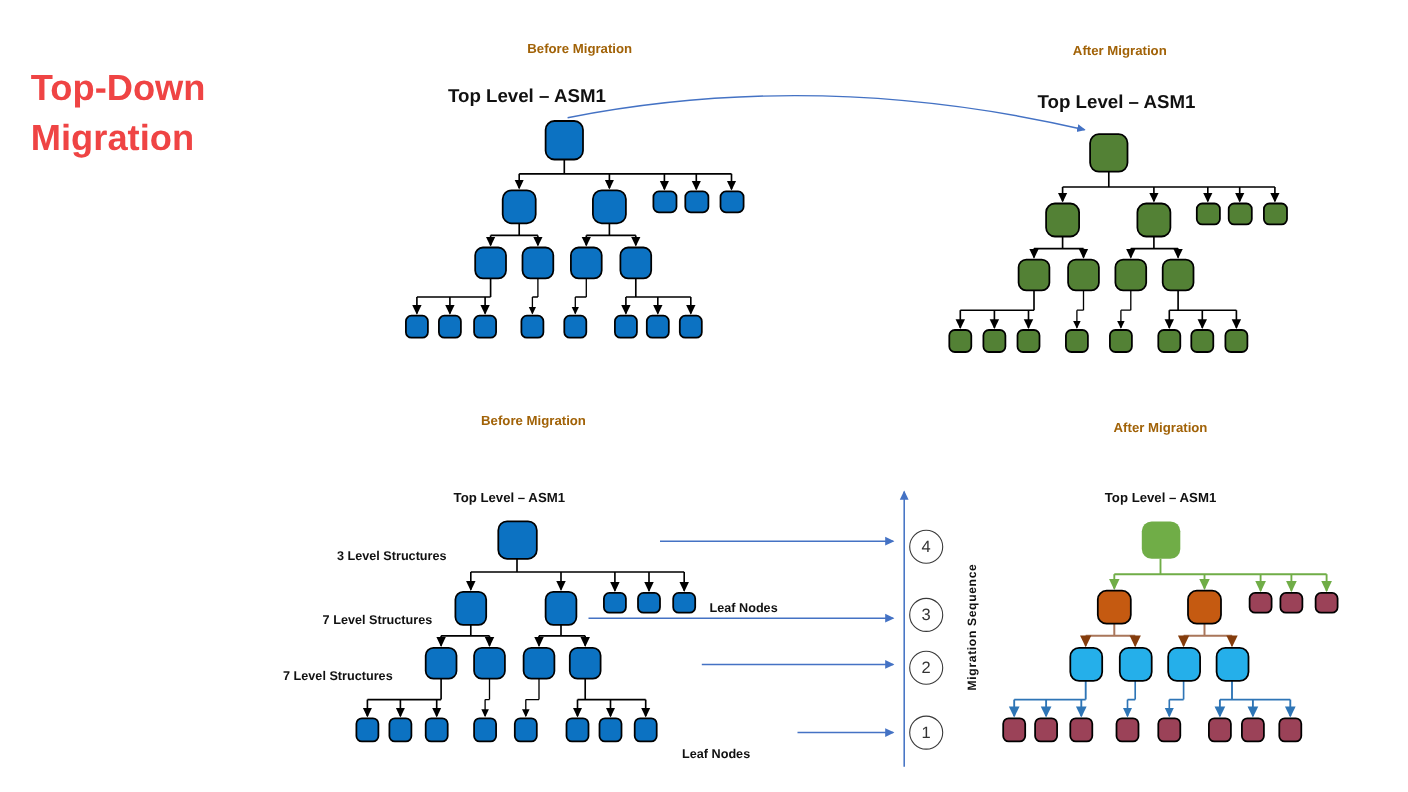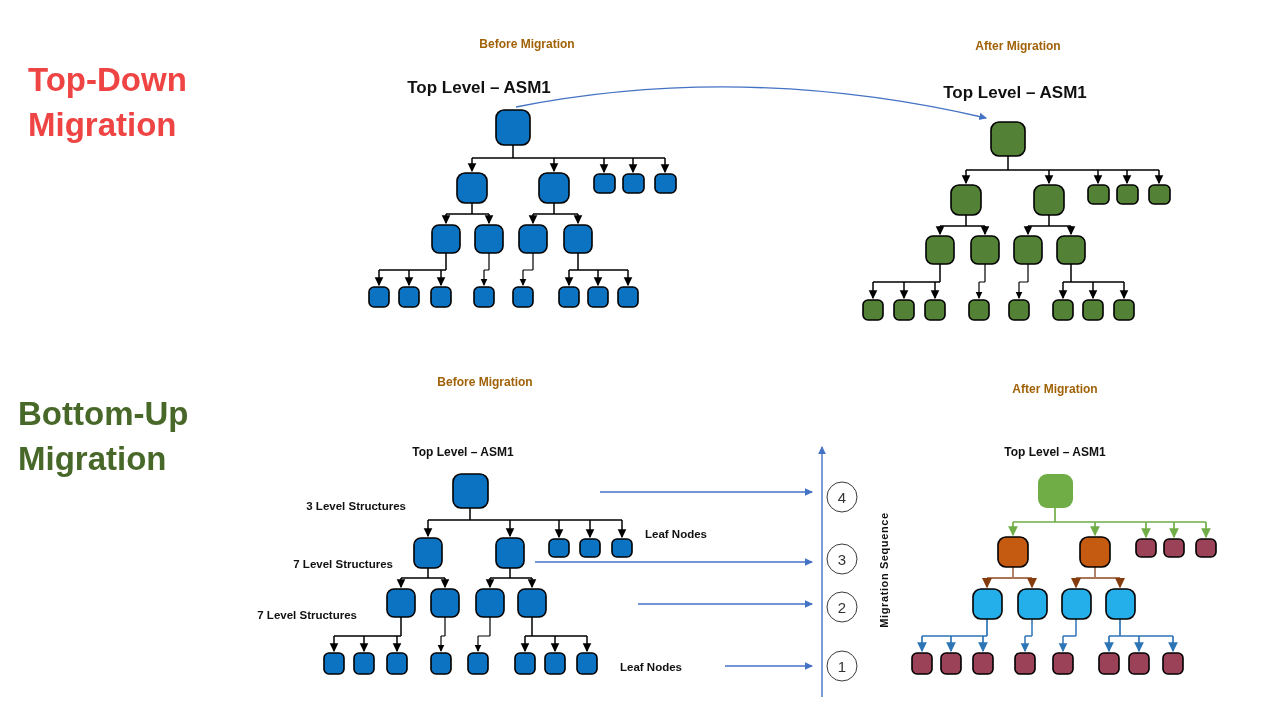--- a/index.html
+++ b/index.html
@@ -8,21 +8,21 @@
     font-family:"Liberation Sans",sans-serif;
   }
   #diagram{position:absolute;left:0;top:0;}
   .h-main{position:absolute;font-weight:bold;font-size:33px;line-height:45px;width:210px;letter-spacing:0px;}
   #h-topdown{left:28px;top:57px;color:#ef4444;}
   #h-bottomup{left:18px;top:391px;color:#486829;}
   .ttl{position:absolute;transform:translateX(-50%);font-weight:bold;font-size:12px;color:#a16207;white-space:nowrap;}
   .toplab{position:absolute;transform:translateX(-50%);font-weight:bold;font-size:17px;color:#111;white-space:nowrap;}
   .toplab-sm{position:absolute;transform:translateX(-50%);font-weight:bold;font-size:12px;color:#111;white-space:nowrap;}
   .lvl{position:absolute;transform:translate(-100%,-50%);font-size:11.5px;font-weight:bold;color:#111;white-space:nowrap;margin-top:12px;}
-  .leafl{position:absolute;transform:translate(-50%,-50%);font-size:11.5px;font-weight:bold;color:#111;white-space:nowrap;}
+  .leafl{position:absolute;transform:translate(-50%,-50%);font-size:11.5px;font-weight:bold;color:#111;white-space:nowrap;margin-top:19px;}
   .mig-seq{position:absolute;left:884px;top:570px;transform:translate(-50%,-50%) rotate(-90deg);
     font-size:11px;font-weight:bold;color:#111;white-space:nowrap;letter-spacing:0.6px;}
   .circ{position:absolute;width:29px;height:29px;border:1.3px solid #3a3a3a;border-radius:50%;
     background:#fff;display:flex;align-items:center;justify-content:center;
     font-size:15px;color:#333;transform:translate(-50%,-50%);}
 </style>
 </head>
 <body>
 
 <div id="stage">
@@ -223,21 +223,20 @@
       </g>
       <path d="M516,107 Q745,62 986,118" stroke="#4472C4" stroke-width="1.3" fill="none" marker-end="url(#ar-blue)"></path>
       <path d="M600,492 H812" stroke="#4472C4" stroke-width="1.4" fill="none" marker-end="url(#ar-blue)"></path>
       <path d="M535,562 H812" stroke="#4472C4" stroke-width="1.4" fill="none" marker-end="url(#ar-blue)"></path>
       <path d="M638,604 H812" stroke="#4472C4" stroke-width="1.4" fill="none" marker-end="url(#ar-blue)"></path>
       <path d="M725,666 H812" stroke="#4472C4" stroke-width="1.4" fill="none" marker-end="url(#ar-blue)"></path>
       <path d="M822,697 V447" stroke="#4472C4" stroke-width="1.4" fill="none" marker-end="url(#ar-blue)"></path>
     </svg>
 
   <div id="h-topdown" class="h-main">Top-Down Migration</div>
-  <div id="h-bottomup" class="h-main">Bottom-Up Migration</div>
 
   <div class="ttl" style="left:527px;top:37px">Before Migration</div>
   <div class="ttl" style="left:1018px;top:39px">After Migration</div>
   <div class="toplab" style="left:479px;top:78px">Top Level – ASM1</div>
   <div class="toplab" style="left:1015px;top:83px">Top Level – ASM1</div>
 
   <div class="ttl" style="left:485px;top:375px">Before Migration</div>
   <div class="ttl" style="left:1055px;top:382px">After Migration</div>
   <div class="toplab-sm" style="left:463px;top:445px">Top Level – ASM1</div>
   <div class="toplab-sm" style="left:1055px;top:445px">Top Level – ASM1</div>

